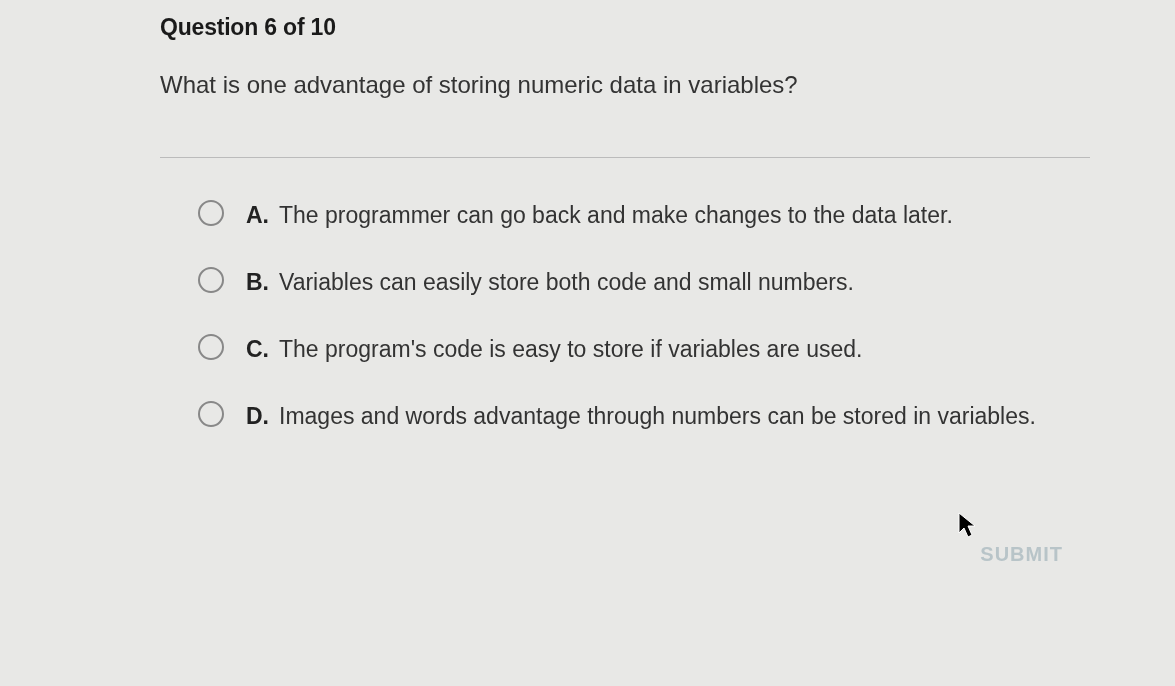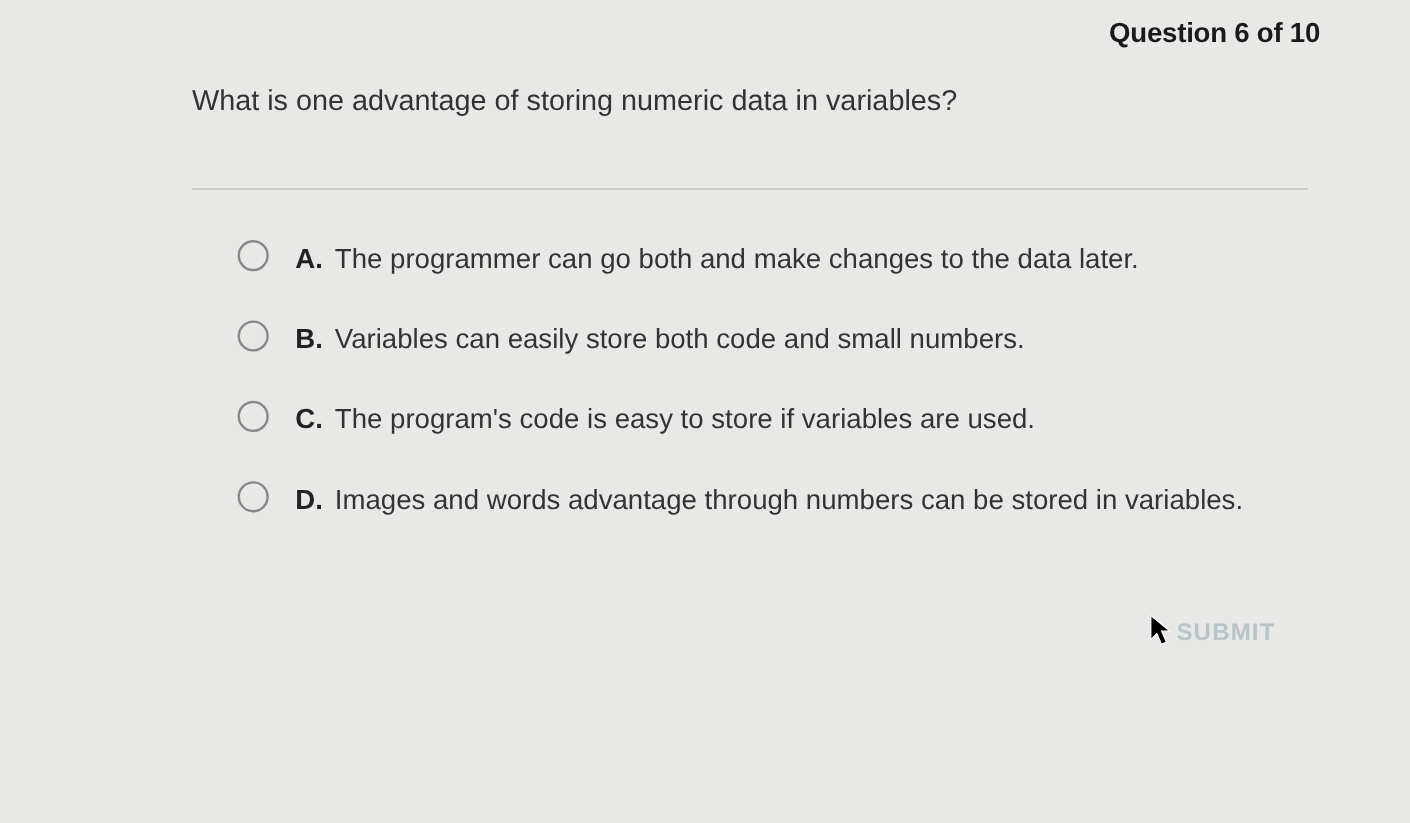--- a/index.html
+++ b/index.html
@@ -18,21 +18,20 @@
     .container {
       padding: 14px 0 0 160px;
       width: 1100px;
     }
     .question-header {
       font-size: 23px;
       font-weight: bold;
       color: #1a1a1a;
       margin-bottom: 30px;
       letter-spacing: -0.2px;
-      text-align: right;
     }
     .question-text {
       font-size: 24px;
       color: #333;
       margin-bottom: 58px;
       font-weight: 400;
     }
     .divider {
       border: none;
       border-top: 1px solid #bbb;
@@ -82,20 +81,21 @@
     }
     .submit-button {
       font-size: 20px;
       font-weight: bold;
       color: #b8c4c8;
       letter-spacing: 1px;
       background: transparent;
       border: none;
       padding: 6px 12px;
       user-select: none;
+      margin-top: 27px;
     }
     .cursor {
       position: absolute;
       left: 958px;
       top: 512px;
       pointer-events: none;
     }
   </style>
 </head>
 <body>
@@ -103,21 +103,21 @@
 <div class="container">
   <div class="question-header">Question 6 of 10</div>
   <div class="question-text">What is one advantage of storing numeric data in variables?</div>
   <hr class="divider">
   <div class="options">
 
     <div class="option-row">
       <div class="radio"></div>
       <div class="option-content">
         <span class="option-letter">A.</span>
-        <span class="option-text">The programmer can go both and make changes to the data later.</span>
+        <span class="option-text">The programmer can go back and make changes to the data later.</span>
       </div>
     </div>
 
     <div class="option-row">
       <div class="radio"></div>
       <div class="option-content">
         <span class="option-letter">B.</span>
         <span class="option-text">Variables can easily store both code and small numbers.</span>
       </div>
     </div>

